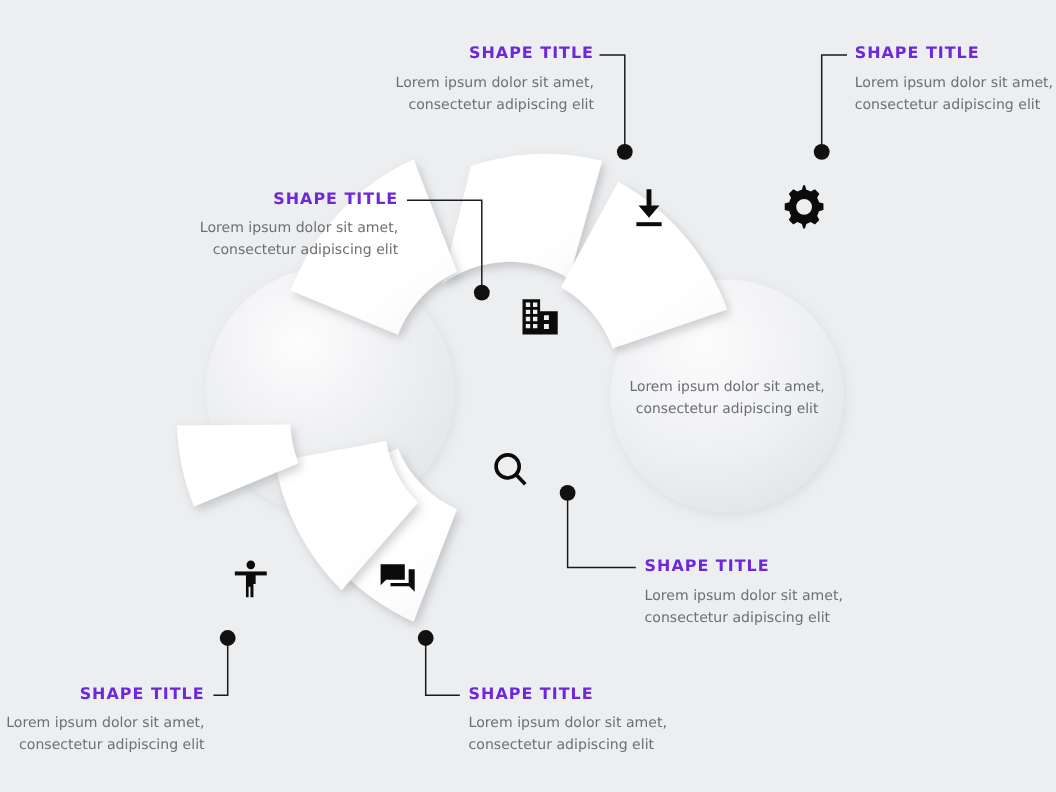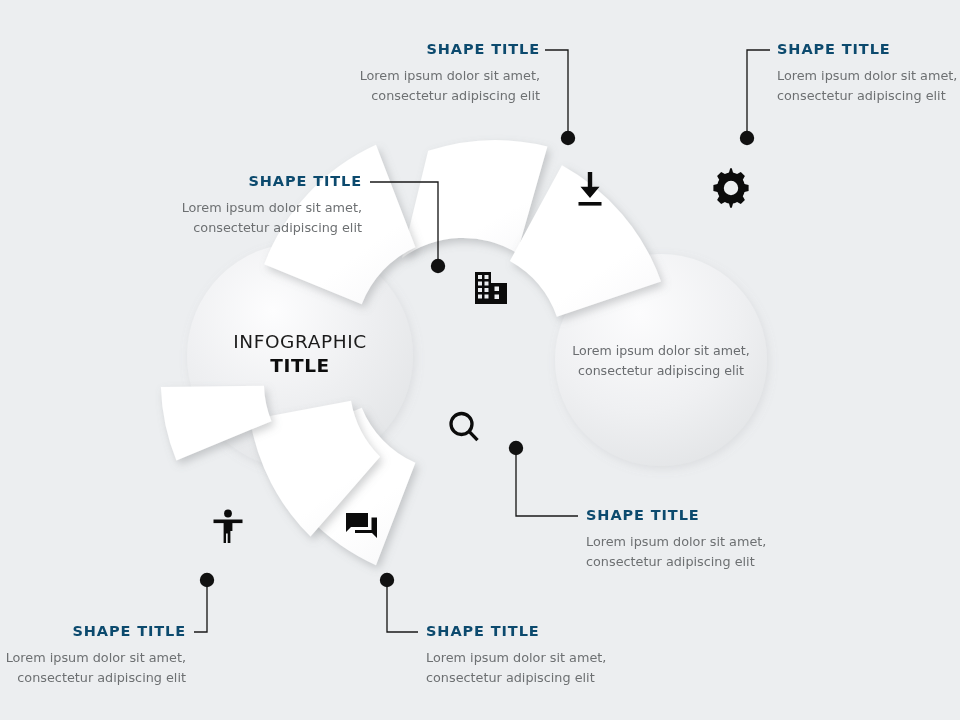--- a/index.html
+++ b/index.html
@@ -12,21 +12,21 @@
     position:relative;
   }
   #stage{position:absolute;left:0;top:0;width:960px;height:720px;}
   svg.layer{position:absolute;left:0;top:0;width:960px;height:720px;}
 
   .callout{position:absolute;}
   .callout .ttl{
     font-size:14.5px;
     font-weight:bold;
     letter-spacing:0.9px;
-    color:#0c4a6e;
+    color:#6d28d9;
     white-space:nowrap;
     line-height:1;
   }
   .callout .body{
     font-size:12.8px;
     color:#6d7072;
     line-height:1.62;
     white-space:nowrap;
   }
   .callout.right-align .ttl,
@@ -200,24 +200,20 @@
       <path d="M 9.5 -9.5 L 15 -9.5 L 15 11 L 10 6 L -7 6 L -7 3 L 9.5 3 Z"></path>
     </g>
 
     <g fill="#0b0b0b" transform="translate(228,527)">
       <circle cx="0" cy="-13.5" r="3.9"></circle>
       <rect x="-14.5" y="-7.5" width="29" height="3.6"></rect>
       <path d="M -4.4 -5 L 4.4 -5 L 4.4 4 L 2.4 4 L 2.4 16 L -0.3 16 L -0.3 6.5 L -2.0 6.5 L -2.0 16 L -4.4 16 Z"></path>
     </g>
   </svg>
 
-  <div class="circle-label infographic-title" style="left:180px; top:330px; width:240px;">
-    <div class="l1">INFOGRAPHIC</div>
-    <div class="l2">TITLE</div>
-  </div>
 
   <div class="circle-label right-circle-text" style="left:546px; top:341px; width:230px;">
     <div>Lorem ipsum dolor sit amet,</div>
     <div>consectetur adipiscing elit</div>
   </div>
 
   <div class="callout right-align" style="left:240px; top:42px; width:300px;">
     <div class="ttl">SHAPE TITLE</div>
     <div class="body" style="margin-top:9px;">Lorem ipsum dolor sit amet,</div>
     <div class="body">consectetur  adipiscing elit</div>

